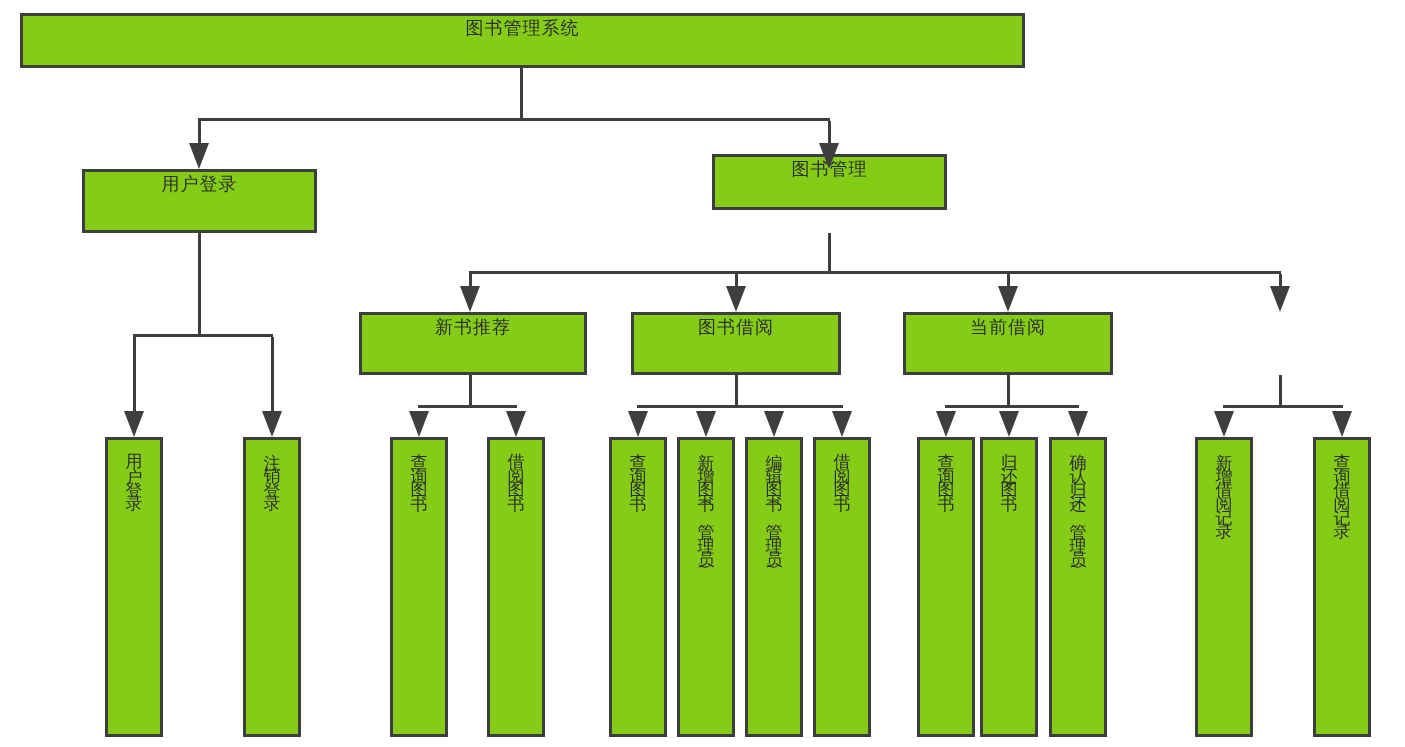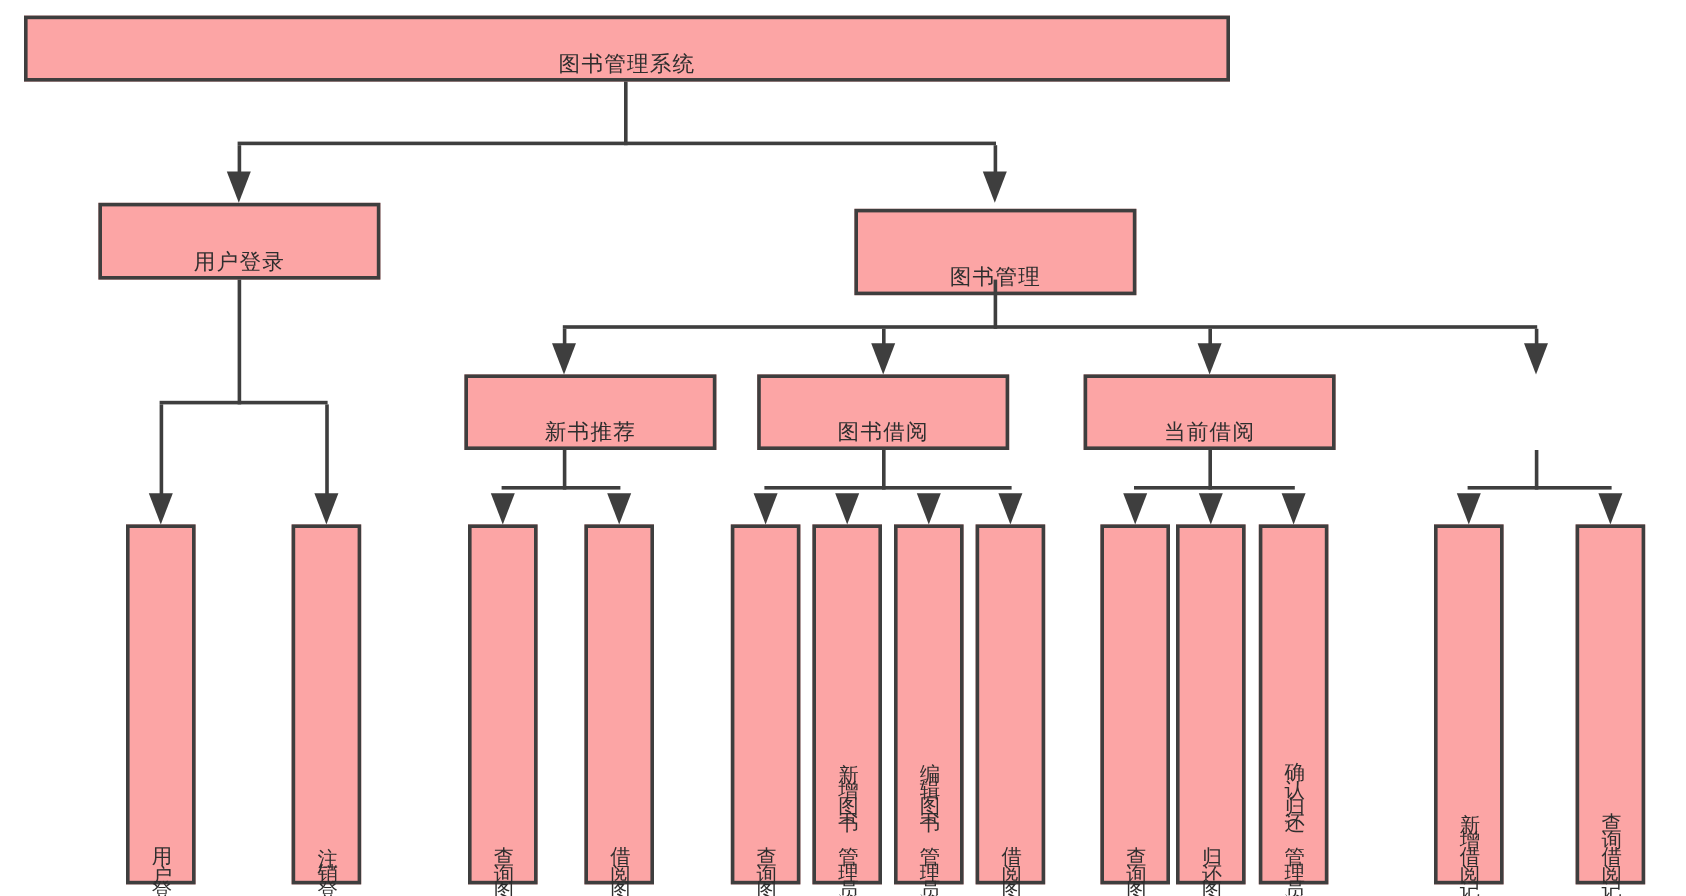--- a/index.html
+++ b/index.html
@@ -14,23 +14,23 @@
     width:1405px;height:747px;
     background:var(--bg);
     overflow:hidden;
     font-family:"DejaVu Sans","Liberation Sans",sans-serif;
     color:var(--text);
   }
   .box{
     position:absolute;
     box-sizing:border-box;
     border:3px solid var(--line);
-    background:#fca5a5;
+    background:#84cc16;
     display:flex;
-    align-items:flex-end;
+    align-items:flex-start;
     justify-content:center;
     font-size:18px;
     letter-spacing:1px;
     color:var(--text);
   }
   .leaf{
     font-size:17px;
   }
   .leaf .vtext{
     writing-mode:vertical-rl;
@@ -66,25 +66,25 @@
 
 <div id="canvas">
 
   <div class="box" style="left:20px;top:13px;width:1005px;height:55px">
     <span>图书管理系统</span>
   </div>
 
   <div class="box" style="left:82px;top:169px;width:235px;height:64px">
     <span>用户登录</span>
   </div>
-  <div class="box" style="left:712px;top:174px;width:235px;height:72px">
+  <div class="box" style="left:712px;top:154px;width:235px;height:56px">
     <span>图书管理</span>
   </div>
 
-  <div class="box" style="left:387px;top:312px;width:210px;height:63px">
+  <div class="box" style="left:359px;top:312px;width:228px;height:63px">
     <span>新书推荐</span>
   </div>
   <div class="box" style="left:903px;top:312px;width:210px;height:63px">
     <span>当前借阅</span>
   </div>
   <div class="box" style="left:631px;top:312px;width:210px;height:63px">
     <span>图书借阅</span>
   </div>
 
   <div class="box leaf" style="left:105px;top:437px;width:58px;height:300px">

